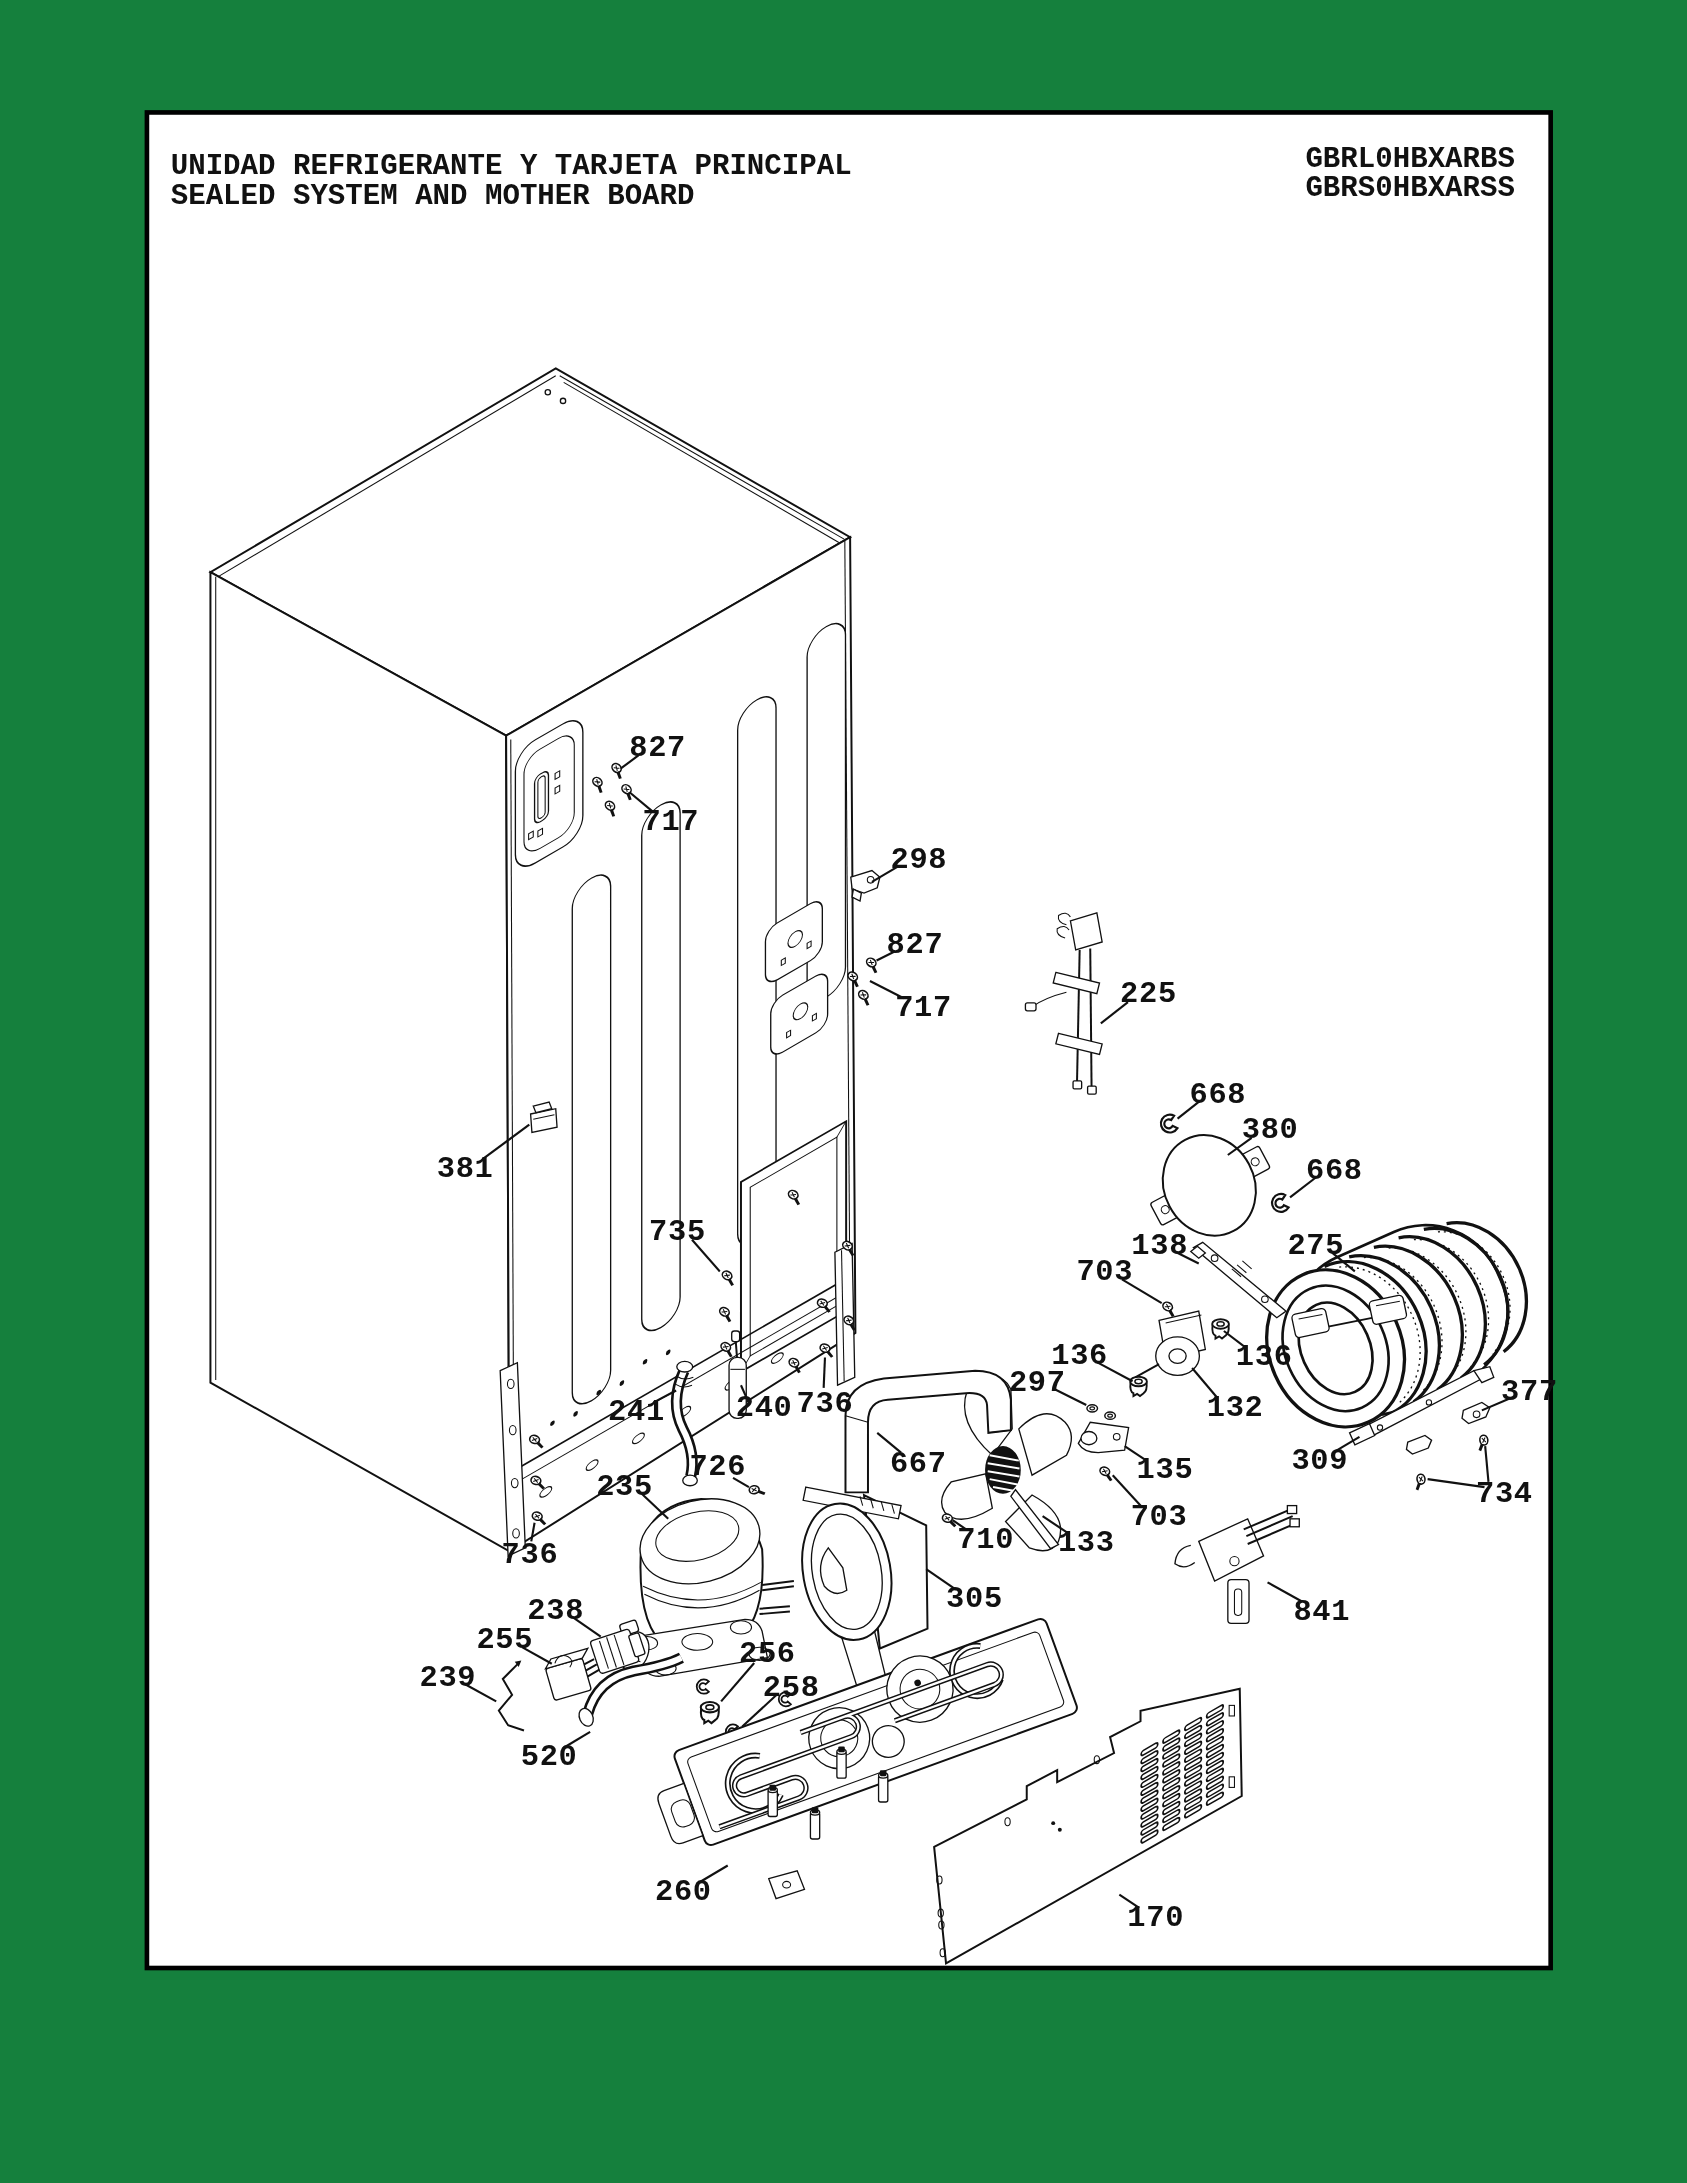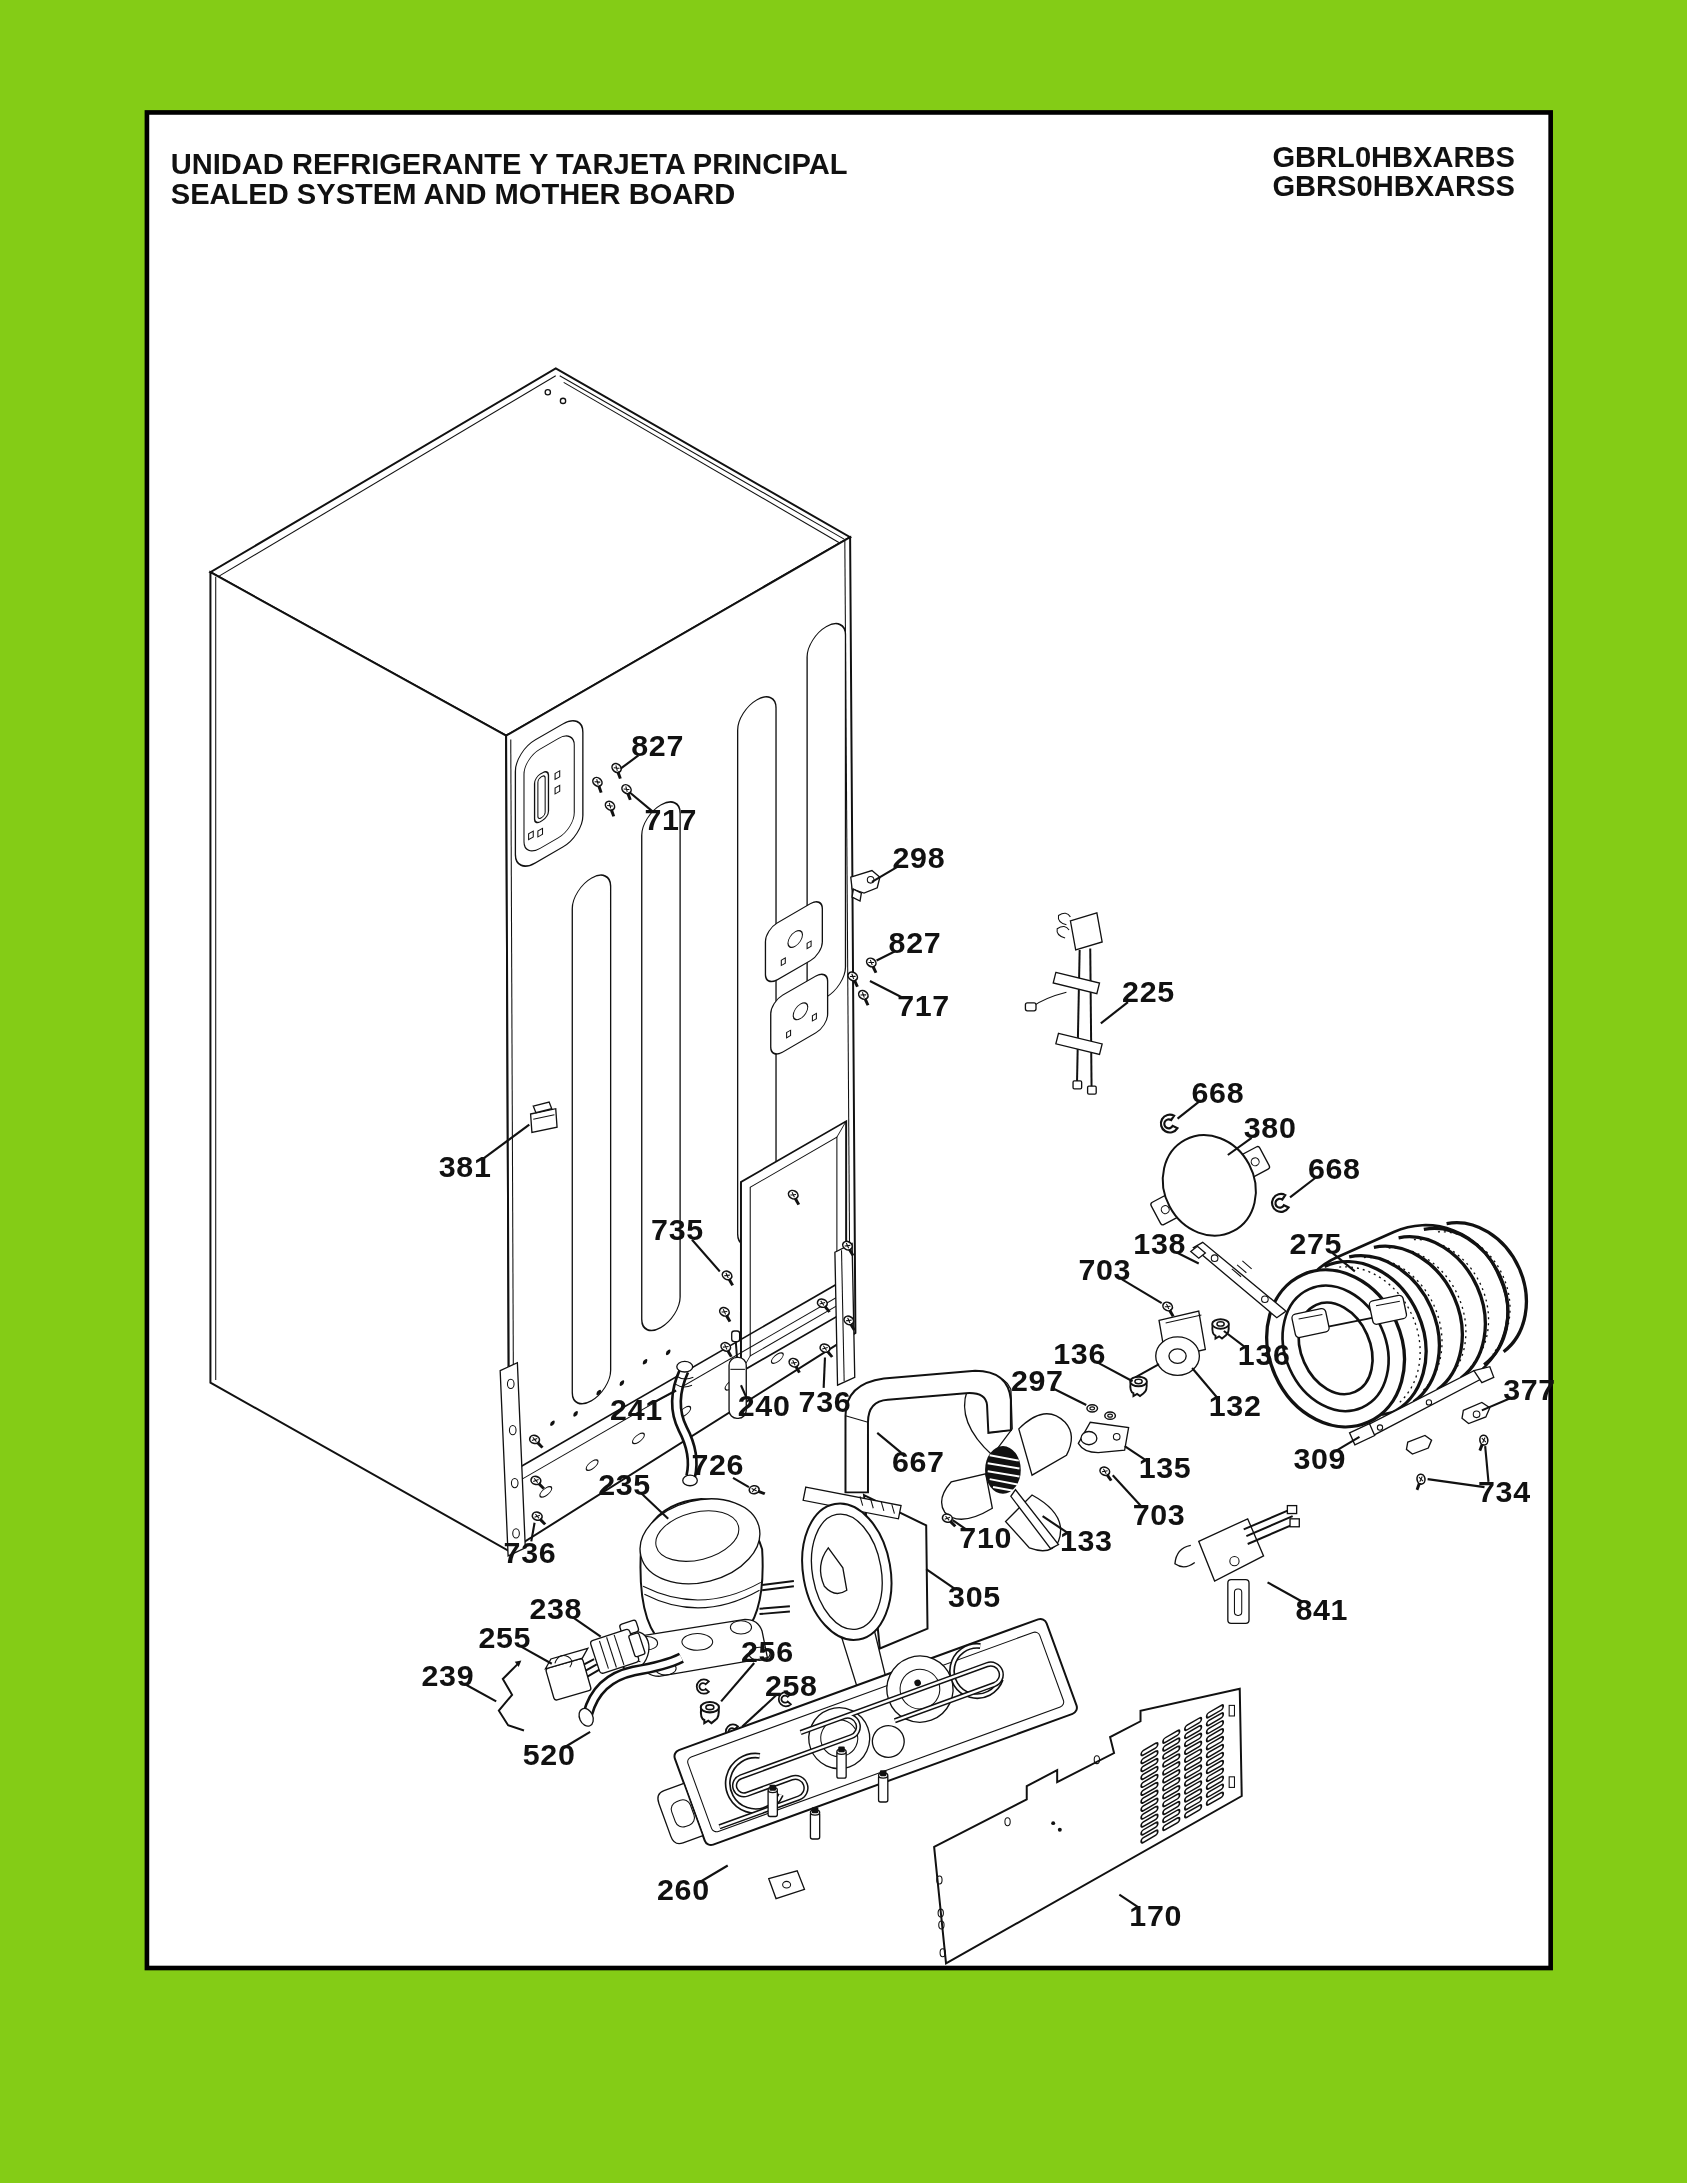--- a/index.html
+++ b/index.html
@@ -1,17 +1,17 @@
 <!DOCTYPE html>
 <html style="font-size:10.6px"><head>
 <meta charset="utf-8">
 <style>
   html,body{margin:0;padding:0;background:#ffffff;}
-  .page{position:relative;width:1687px;height:2183px;background:#84cc16;overflow:hidden;
-        font-family:Liberation Sans, sans-serif;}
+  .page{position:relative;width:1687px;height:2183px;background:#15803d;overflow:hidden;
+        font-family:Liberation Mono, monospace;}
   svg{position:absolute;left:0;top:0;}
   text{fill:#111;}
   .callout{font-size:46px;font-weight:700;letter-spacing:1px;}
   .title{font-size:44px;font-weight:700;letter-spacing:0px;}
   .ln{stroke:#111;stroke-width:3;fill:none;}
   .part{stroke:#111;stroke-width:3;fill:#fff;}
   .part2{stroke:#111;stroke-width:2;fill:#fff;}
   .thin{stroke:#111;stroke-width:1.6;fill:none;}
   .dark{fill:#111;}
 </style>

